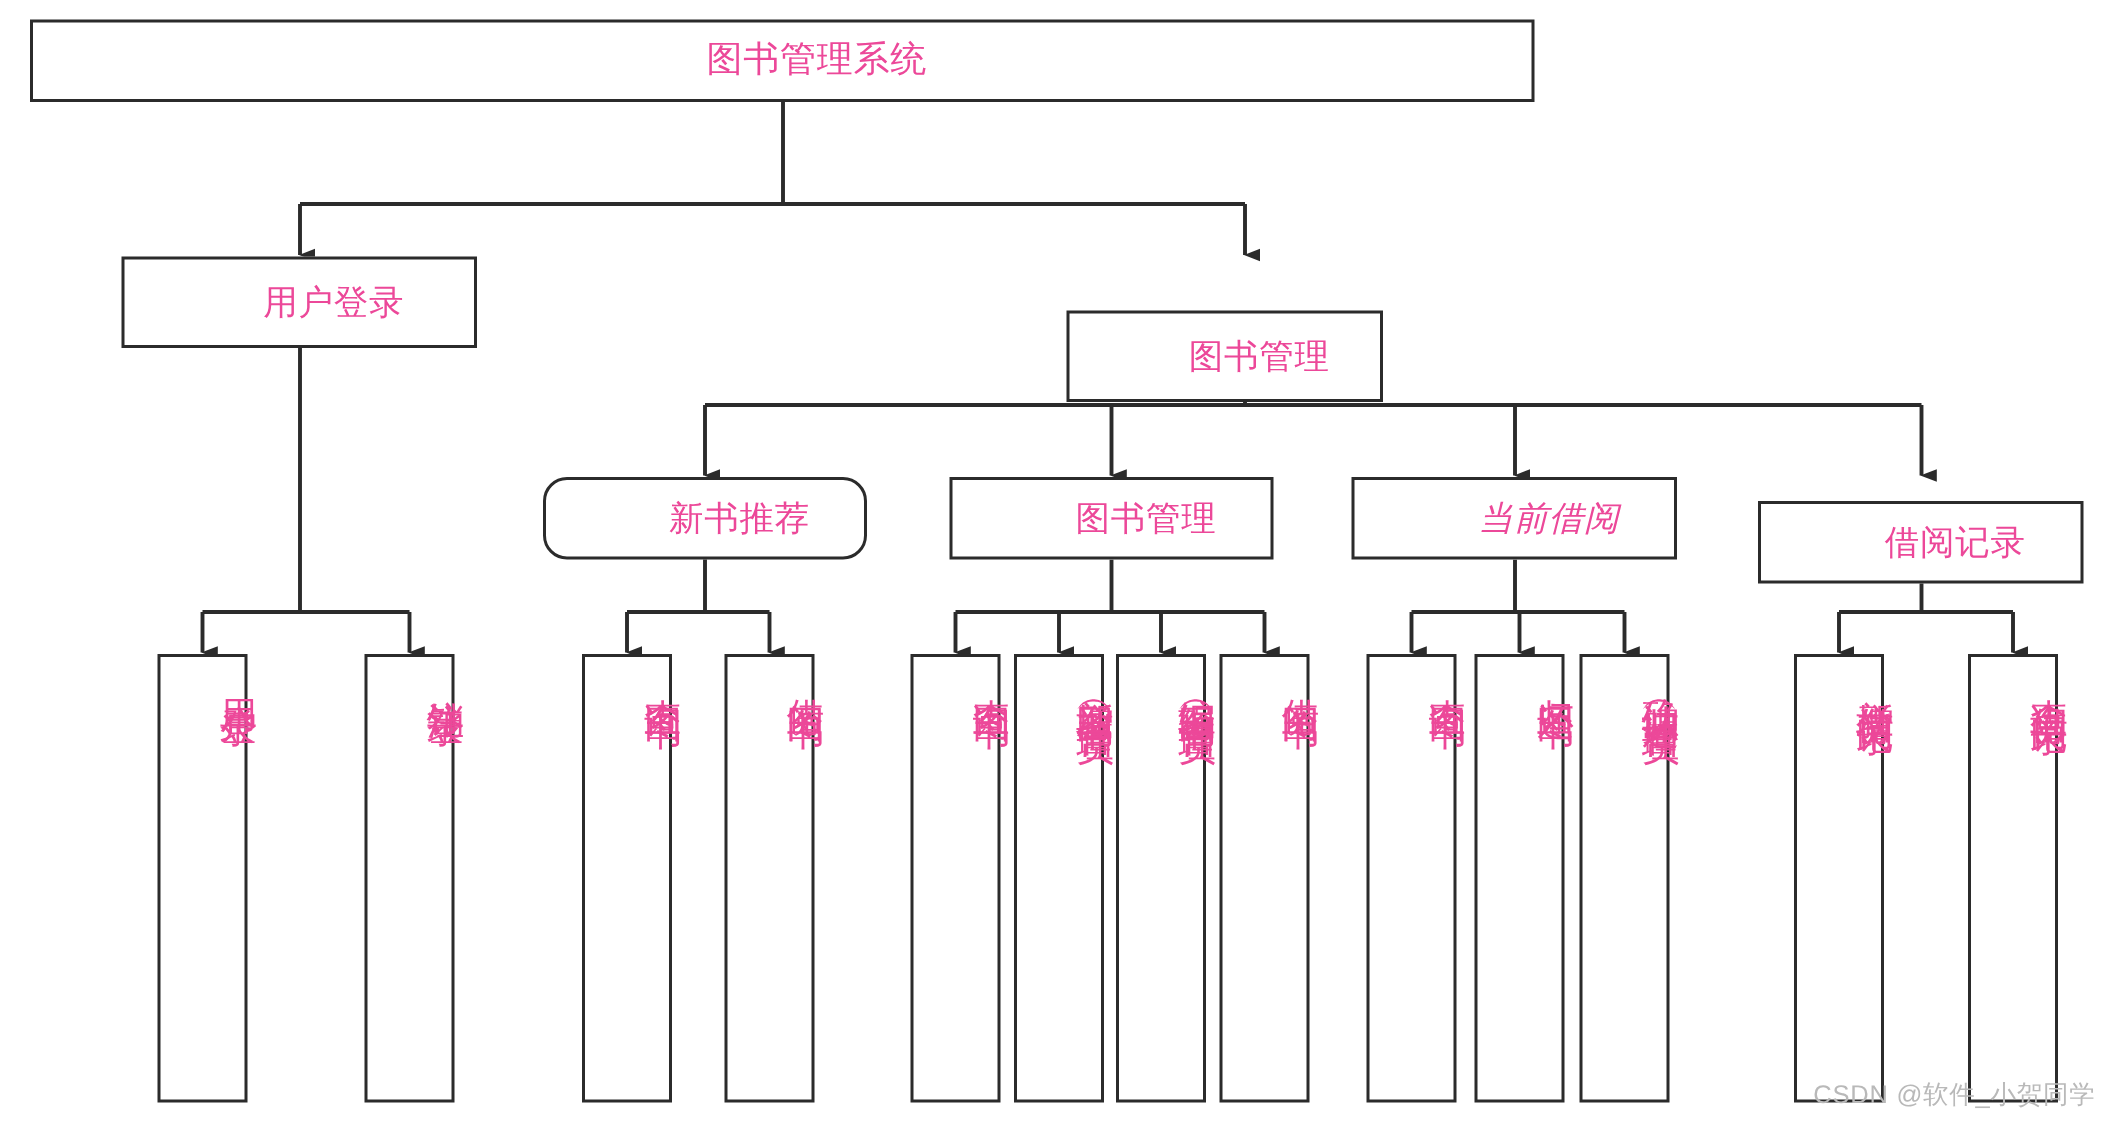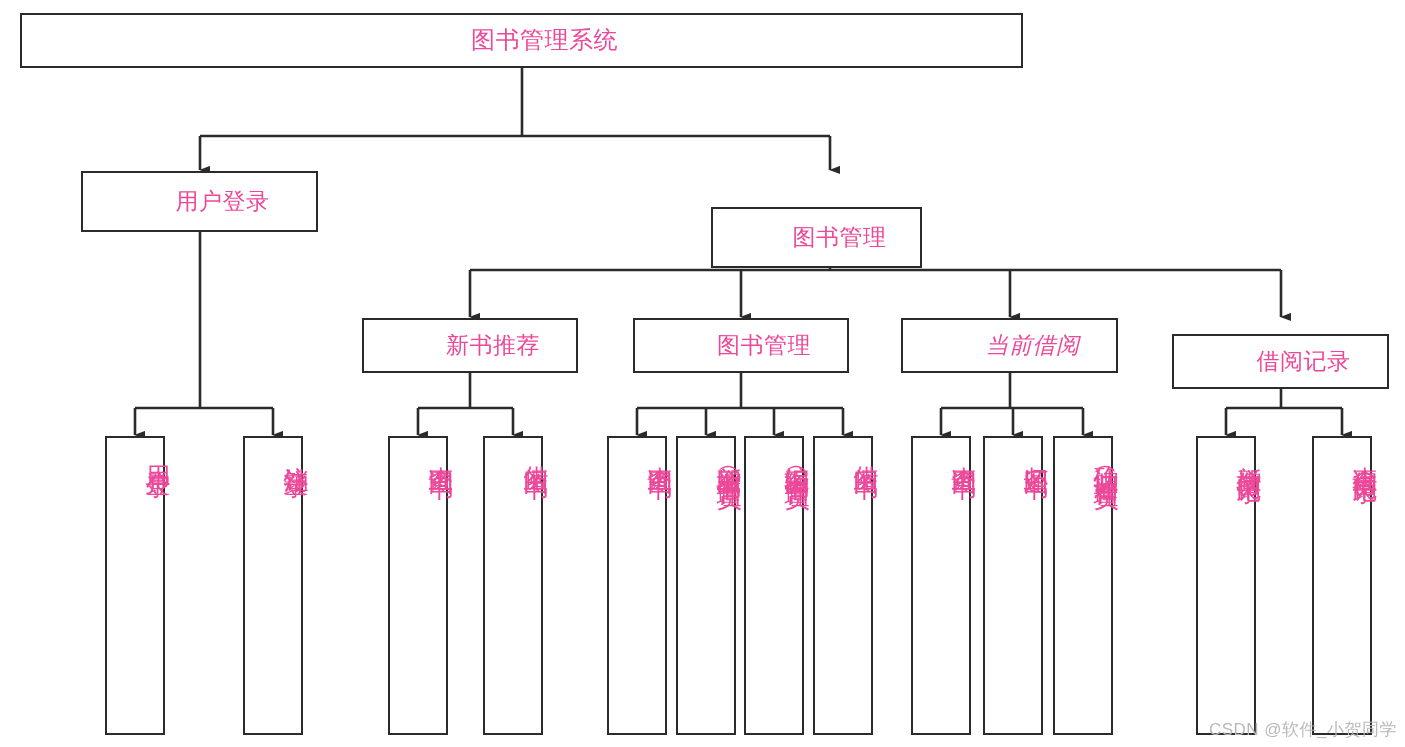--- a/index.html
+++ b/index.html
@@ -123,21 +123,21 @@
   <div id="node-layer">
       <div class="node horiz root" style="left: 20px; top: 13px; width: 1003px; height: 55px;">
         <span class="label">图书管理系统</span>
       </div>
       <div class="node horiz" style="left: 81px; top: 171px; width: 237px; height: 61px;">
         <span class="label">用户登录</span>
       </div>
       <div class="node horiz" style="left: 711px; top: 171px; width: 211px; height: 61px; margin-top: 36px;">
         <span class="label">图书管理</span>
       </div>
-      <div class="node horiz" style="left: 362px; top: 318px; width: 216px; height: 55px;">
+      <div class="node horiz" style="left: 362px; top: 318px; width: 216px; height: 55px; border-radius: 16px;">
         <span class="label">新书推荐</span>
       </div>
       <div class="node horiz" style="left: 633px; top: 318px; width: 216px; height: 55px;">
         <span class="label">图书管理</span>
       </div>
       <div class="node horiz" style="left: 901px; top: 318px; width: 217px; height: 55px; font-style: italic;">
         <span class="label">当前借阅</span>
       </div>
       <div class="node horiz" style="left: 1172px; top: 334px; width: 217px; height: 55px;">
         <span class="label">借阅记录</span>

